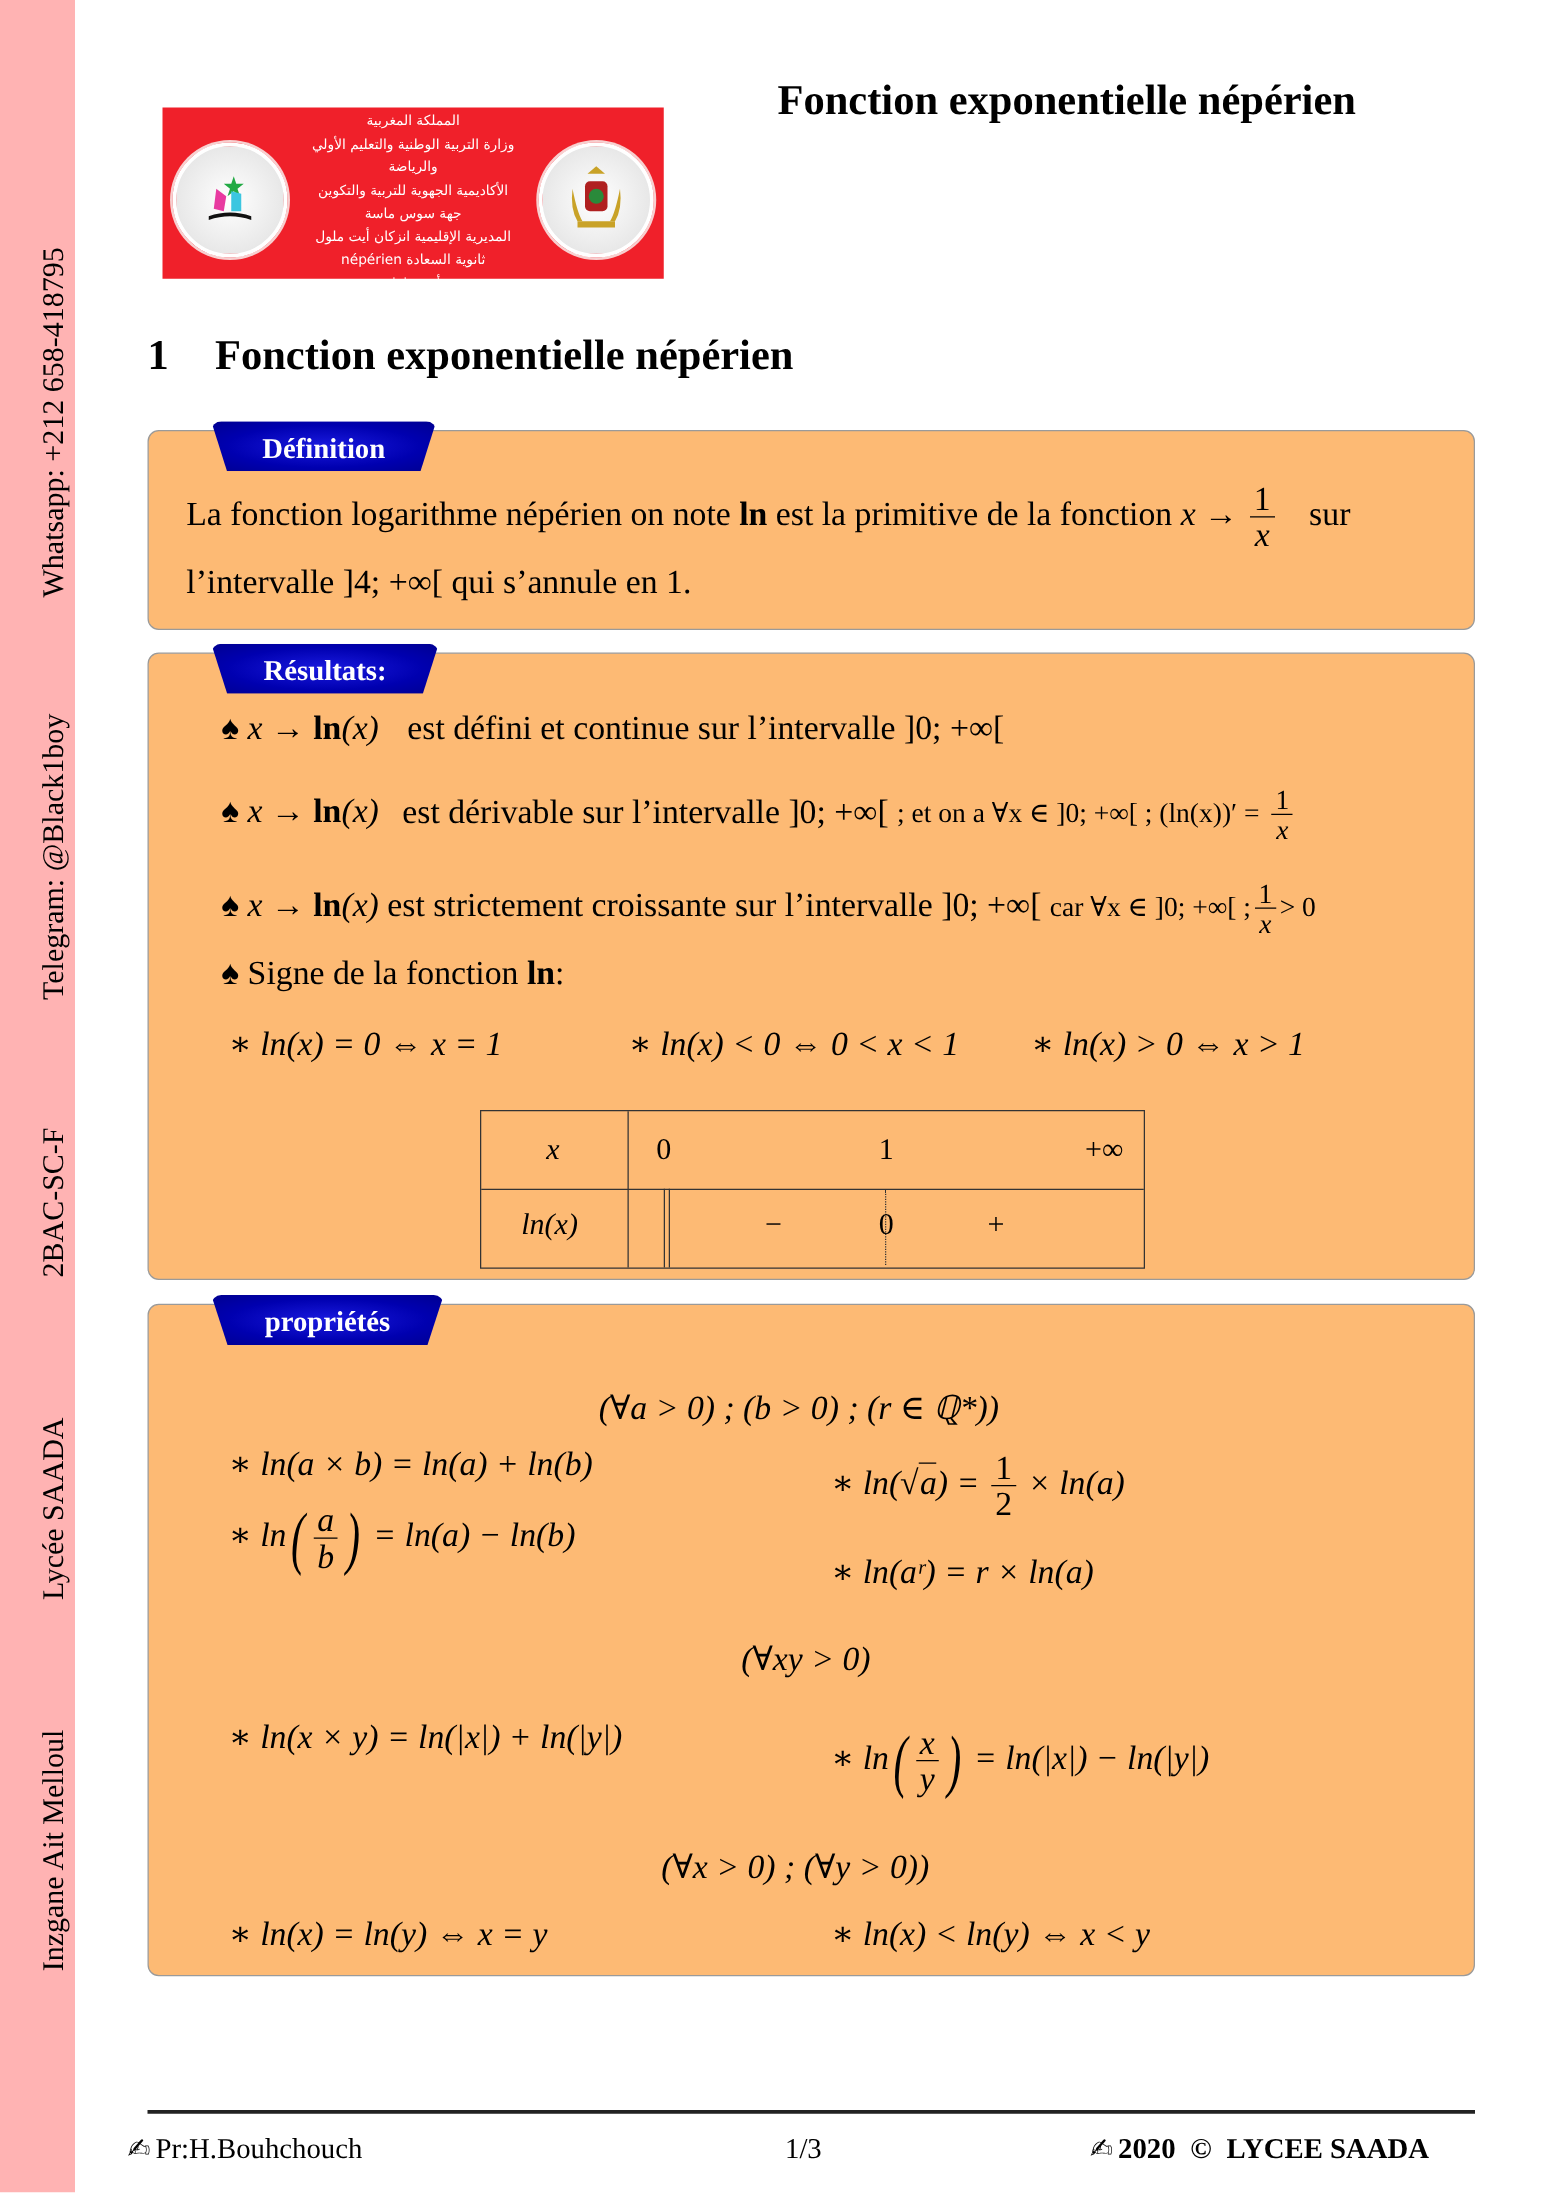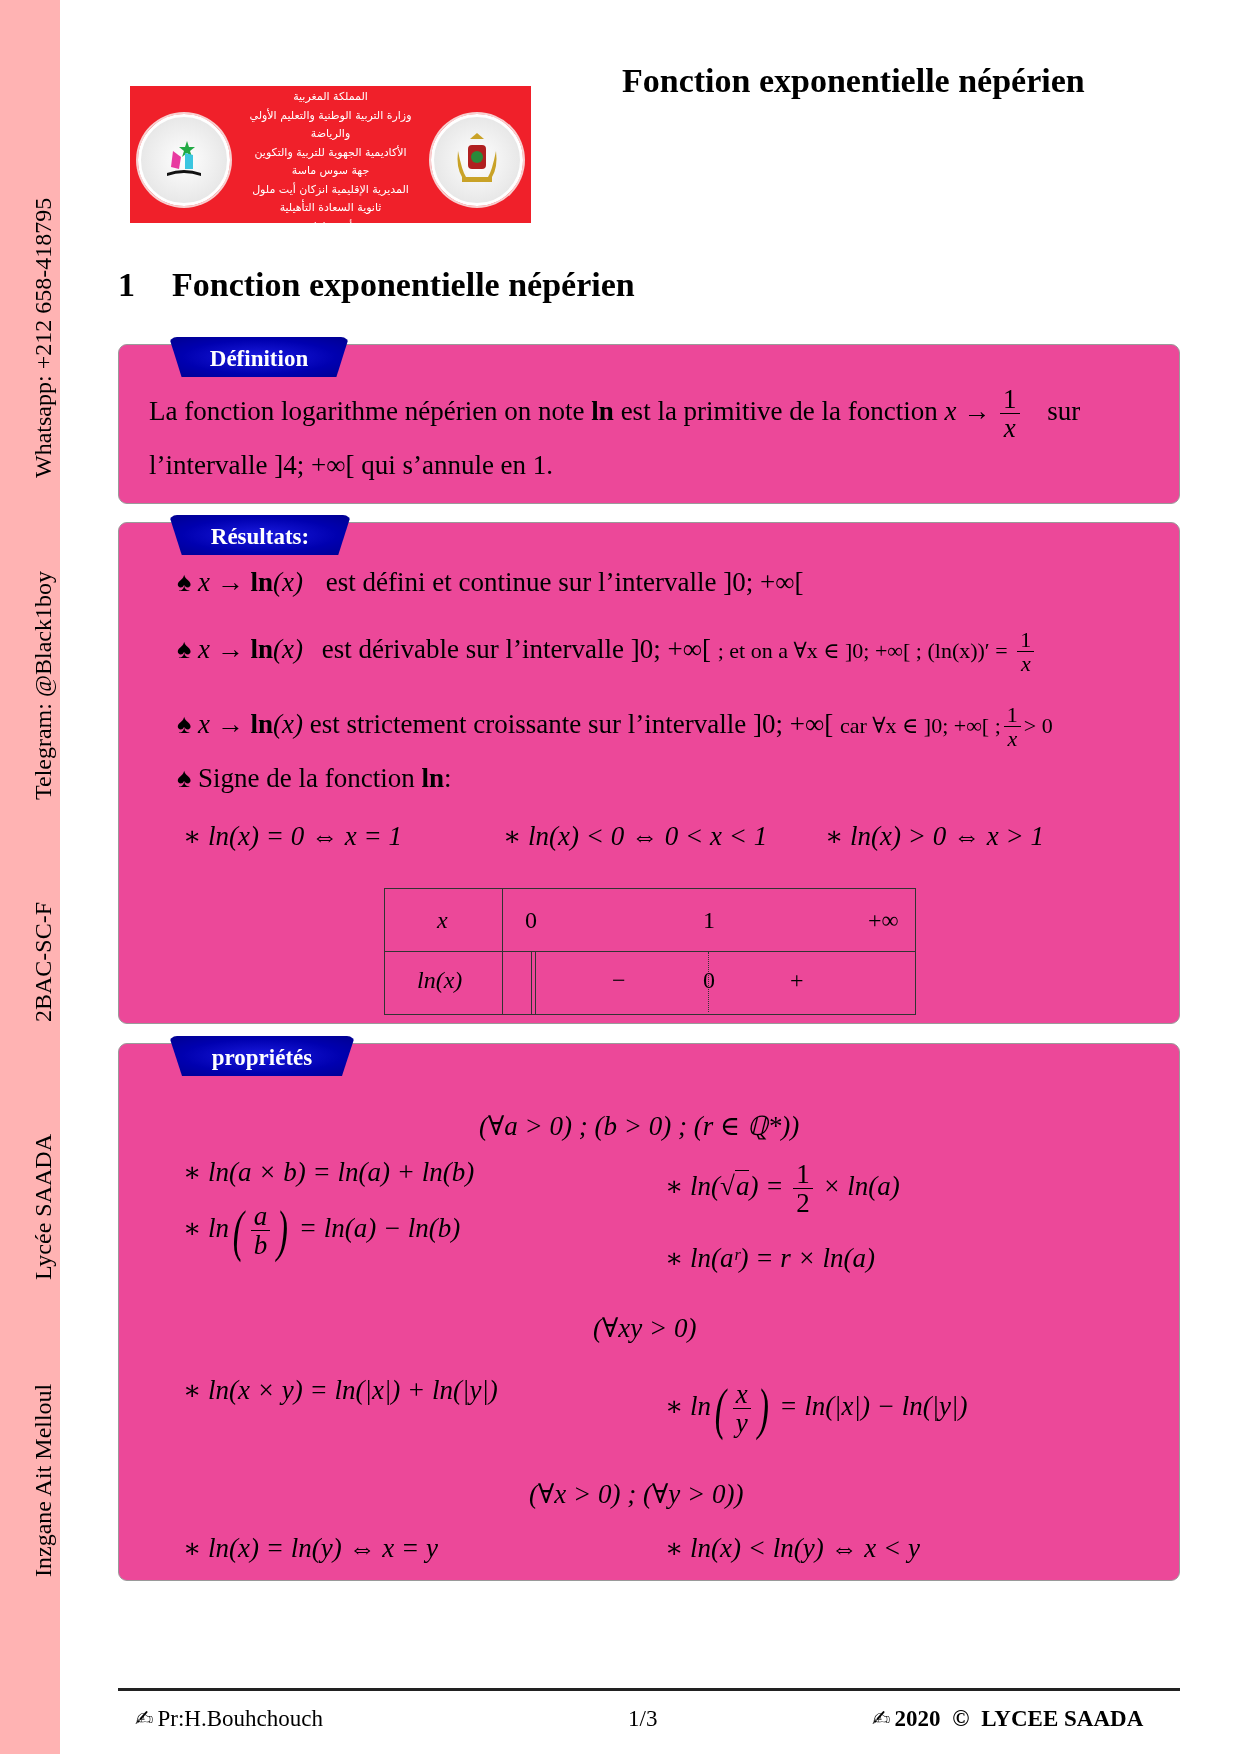--- a/index.html
+++ b/index.html
@@ -38,21 +38,21 @@
   }
   .doc-title {
     position: absolute; left: 622px; top: 62px; font-size: 34px; font-weight: bold;
   }
   .section-head {
     position: absolute; left: 118px; top: 266px; font-size: 34px; font-weight: bold;
   }
   .section-head .num { display: inline-block; width: 54px; }
   .box {
     position: absolute; left: 118px; width: 1062px;
-    background: #ec4899; border: 1.5px solid #9a9a9a; border-radius: 9px;
+    background: #fdba74; border: 1.5px solid #9a9a9a; border-radius: 9px;
     box-sizing: border-box;
   }
   .tab {
     position: absolute; top: -8px; left: 50px; height: 40px;
     background: radial-gradient(ellipse at center, #1a1adf 0%, #0000b0 60%, #000090 100%);
     color: #fff; font-weight: bold; font-size: 23px;
     display: flex; align-items: center; justify-content: center;
     clip-path: polygon(0 0, 100% 0, 93% 100%, 7% 100%);
     border-radius: 8px 8px 3px 3px;
   }
@@ -101,21 +101,21 @@
       <path d="M22 16 L30 18 L30 32 L22 32 Z" fill="#3cc6e0"></path>
       <path d="M4 36 Q21 30 38 36 L38 39 Q21 33 4 39 Z" fill="#111"></path>
     </svg>
   </div>
   <div class="arabic-lines">
     <div>المملكة المغربية</div>
     <div>وزارة التربية الوطنية والتعليم الأولي والرياضة</div>
     <div>الأكاديمية الجهوية للتربية والتكوين</div>
     <div>جهة سوس ماسة</div>
     <div>المديرية الإقليمية انزكان أيت ملول</div>
-    <div>ثانوية السعادة التأهيلية</div>
+    <div>ثانوية السعادة népérien</div>
     <div>أيت ملول</div>
   </div>
   <div class="seal seal-right">
     <svg class="seal-inner-r" viewBox="0 0 46 56">
       <rect x="14" y="14" width="18" height="24" rx="4" fill="#b02020"></rect>
       <circle cx="23" cy="26" r="6" fill="#2a8a3a"></circle>
       <path d="M16 8 L23 2 L30 8 Z" fill="#c9a227"></path>
       <path d="M4 20 Q8 40 12 46 L8 46 Q2 36 4 20 Z" fill="#c9a227"></path>
       <path d="M42 20 Q38 40 34 46 L38 46 Q44 36 42 20 Z" fill="#c9a227"></path>
       <rect x="8" y="46" width="30" height="5" fill="#c9a227"></rect>
@@ -241,21 +241,21 @@
     <span>= ln(|x|) − ln(|y|)</span>
   </div>
 
   <div class="txt i" style="left:410px; top:434px;">(∀x &gt; 0) ; (∀y &gt; 0))</div>
 
   <div class="txt i" style="left:64px; top:488px;">∗  ln(x) = ln(y) ⇔ x = y</div>
   <div class="txt i" style="left:546px; top:488px;">∗  ln(x) &lt; ln(y) ⇔ x &lt; y</div>
 </div>
 
 <div class="footer-rule"></div>
-<div class="footer" style="left:135px;">
+<div class="footer" style="left:102px;">
   <span class="pen">✍</span><span>Pr:H.Bouhchouch</span>
 </div>
 <div class="footer" style="left:628px;">1/3</div>
 <div class="footer" style="left:872px; font-weight:bold;">
   <span class="pen" style="font-weight:normal;">✍</span><span>2020</span>
   <span style="margin:0 6px;">©</span>
   <span>LYCEE SAADA</span>
 </div>
 
 </body></html>

